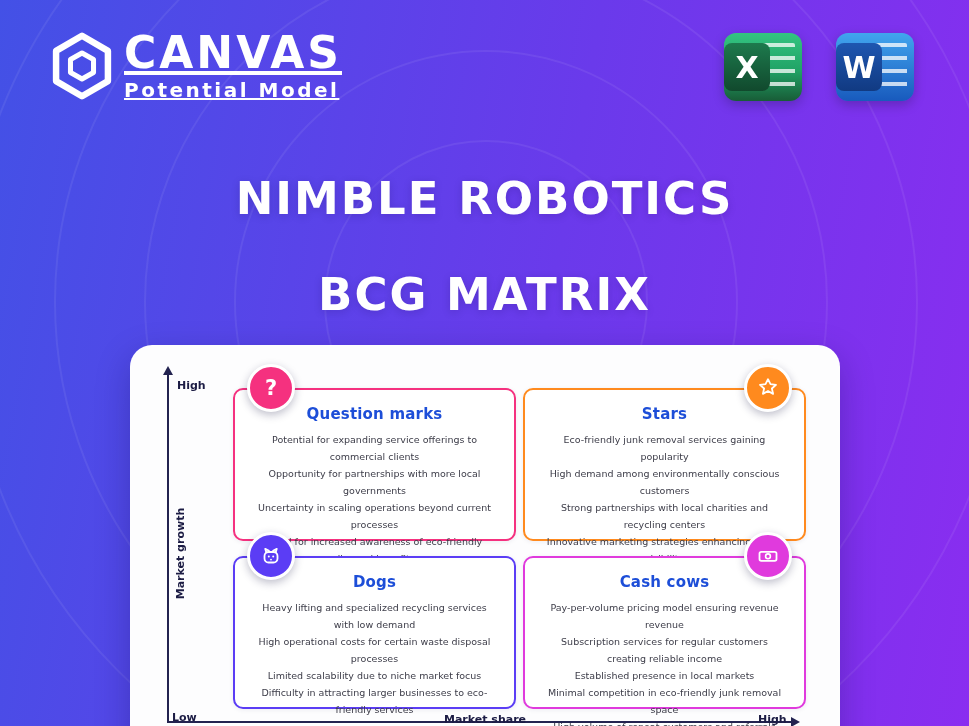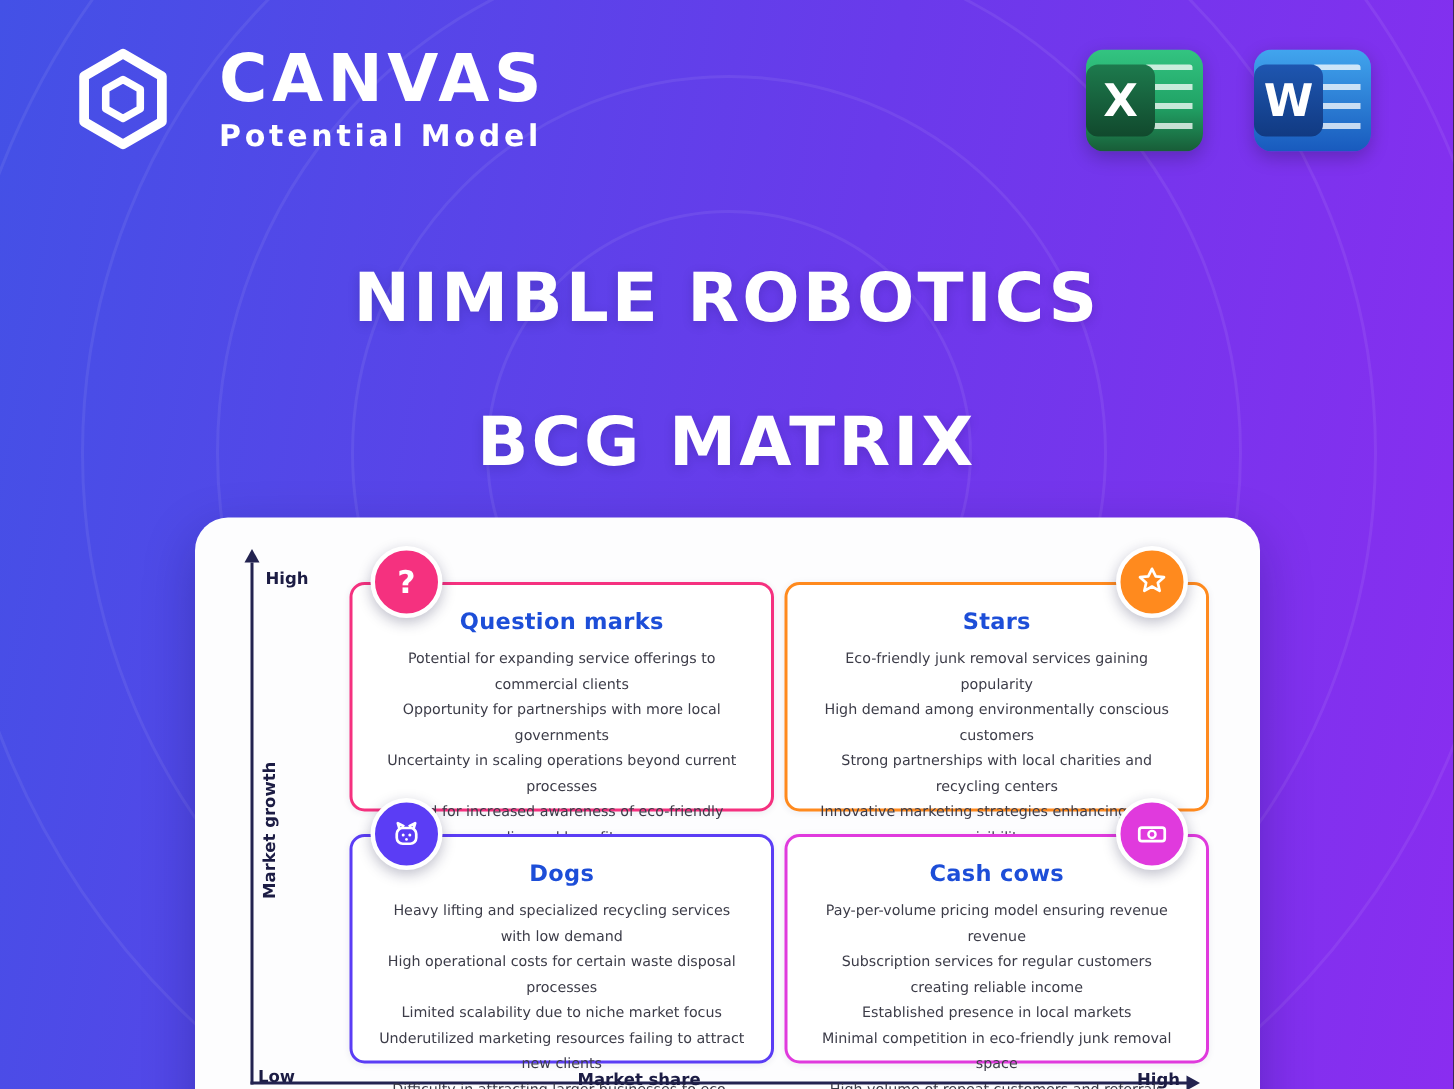--- a/index.html
+++ b/index.html
@@ -10,21 +10,21 @@
   }
   
   .ring{position:absolute;border:2px solid rgba(255,255,255,.07);border-radius:50%;}
   .r1{left:324px;top:140px;width:320px;height:320px;}
   .r2{left:234px;top:50px;width:500px;height:500px;}
   .r3{left:144px;top:-40px;width:680px;height:680px;}
   .r4{left:54px;top:-130px;width:860px;height:860px;}
   .r5{left:-36px;top:-220px;width:1040px;height:1040px;}
 
   
-  .logo{position:absolute;left:46px;top:30px;display:flex;align-items:center;gap:28px;color:#fff;}
+  .logo{position:absolute;left:46px;top:30px;display:flex;align-items:center;gap:6px;color:#fff;text-decoration:underline;}
   .logo-mark svg{display:block;}
   .brand-name{font-size:44px;font-weight:bold;letter-spacing:3px;line-height:46px;}
   .brand-tagline{font-size:20px;font-weight:bold;letter-spacing:2.5px;margin-top:2px;}
 
   
   .file-icon{position:absolute;top:33px;width:78px;height:68px;border-radius:12px;overflow:hidden;
     box-shadow:0 4px 12px rgba(0,0,0,.22);}
   .file-icon .sheet{position:absolute;inset:0;}
   .file-icon .rows{position:absolute;right:7px;top:10px;bottom:10px;width:32px;
     background:repeating-linear-gradient(180deg,rgba(255,255,255,.75) 0 4px,rgba(255,255,255,0) 4px 13px);border-radius:2px;}
@@ -53,21 +53,21 @@
   .y-line{left:37px;top:30px;width:2px;height:348px;}
   .y-arrow{position:absolute;left:33px;top:21px;width:0;height:0;
     border-left:5px solid transparent;border-right:5px solid transparent;border-bottom:9px solid #232350;}
   .x-line{left:37px;top:376px;height:2px;width:626px;}
   .x-arrow{position:absolute;left:661px;top:372px;width:0;height:0;
     border-top:5px solid transparent;border-bottom:5px solid transparent;border-left:9px solid #232350;}
   .axis-label{position:absolute;font-size:11px;font-weight:bold;color:#1c1c44;}
   .y-high{left:47px;top:34px;}
   .y-low{left:42px;top:366px;}
   .y-title{left:-20px;top:202px;width:140px;text-align:center;transform:rotate(-90deg);}
-  .x-title{left:255px;top:368px;width:200px;text-align:left;}
+  .x-title{left:255px;top:368px;width:200px;text-align:center;}
   .x-high{left:628px;top:368px;}
 
   
   .quad{position:absolute;width:279px;height:149px;background:#fff;border:2px solid #ccc;
     border-radius:10px;box-shadow:0 1px 5px rgba(30,30,80,.07);}
   .q0{left:103px;top:43px;} .q1{left:393px;top:43px;}
   .q2{left:103px;top:211px;} .q3{left:393px;top:211px;}
   .quad h3{margin:15px 0 0;text-align:center;font-size:15px;color:#1d4ed8;letter-spacing:.2px;}
   .quad ul{list-style:none;margin:8px 0 0;padding:0 16px;text-align:center;}
   .quad li{font-size:9.5px;color:#3c3c48;line-height:17px;}
@@ -171,21 +171,20 @@
           <circle cx="9.8" cy="12.6" r="1" fill="#ffffff"></circle>
           <circle cx="14.2" cy="12.6" r="1" fill="#ffffff"></circle>
           <circle cx="12" cy="15.6" r="0.9" fill="#ffffff"></circle>
         </svg>
       </div>
       <h3>Dogs</h3>
       <ul>
         <li>Heavy lifting and specialized recycling services with low demand</li>
         <li>High operational costs for certain waste disposal processes</li>
         <li>Limited scalability due to niche market focus</li>
-        <li>Underutilized marketing resources failing to attract new clients</li>
         <li>Difficulty in attracting larger businesses to eco-friendly services</li>
       </ul>
     </div>
 
     <div class="quad q3" style="border-color: rgb(224, 58, 221);">
       <div class="icon-circle icon-right" style="background: rgb(224, 58, 221);">
         <svg width="24" height="24" viewBox="0 0 24 24">
           <rect x="3.5" y="7.8" width="17" height="9" rx="1.8" fill="none" stroke="#ffffff" stroke-width="1.8"></rect>
           <circle cx="12" cy="12.3" r="2.4" fill="none" stroke="#ffffff" stroke-width="1.6"></circle>
         </svg>

